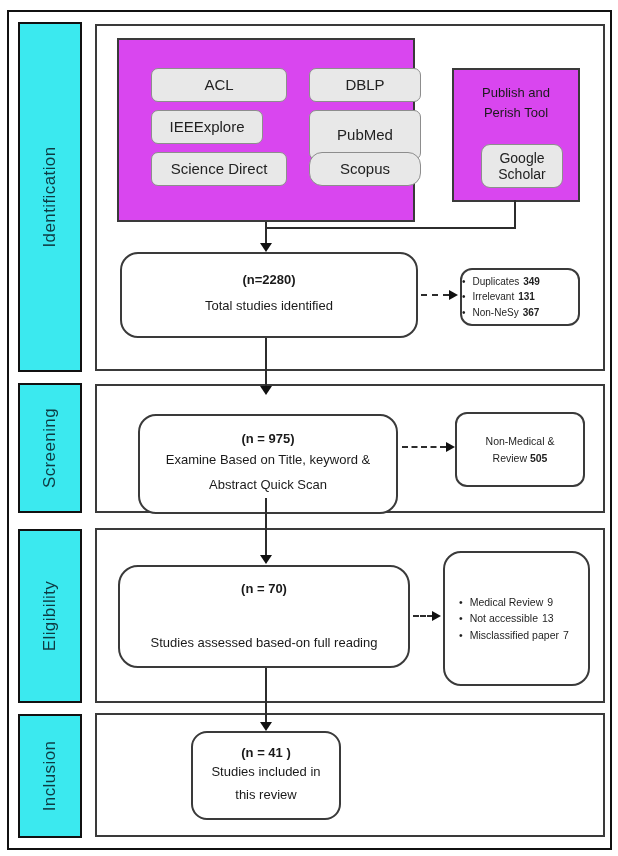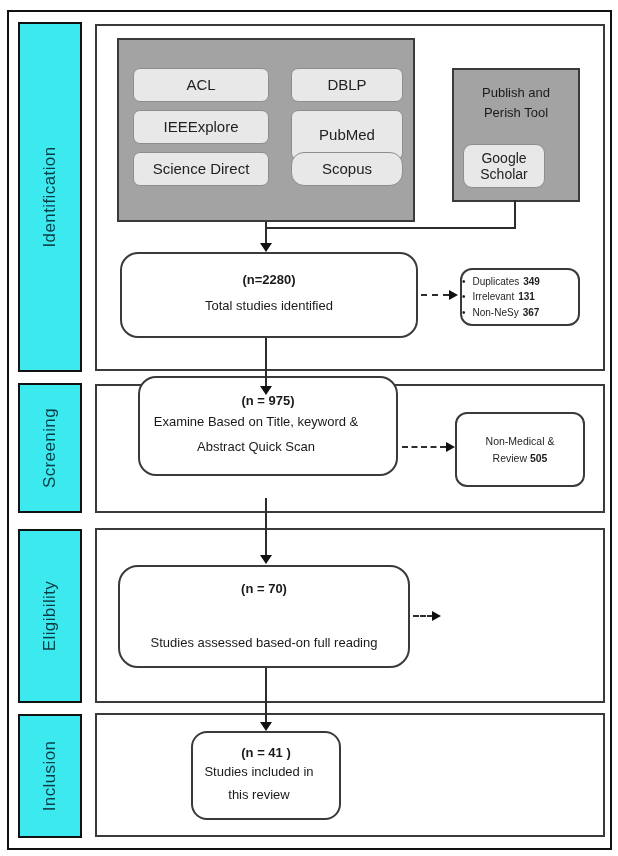--- a/index.html
+++ b/index.html
@@ -42,43 +42,45 @@
   .stage span {
     transform: rotate(-90deg);
     white-space: nowrap;
     font-size: 17px;
     color: #0e3a42;
     letter-spacing: 0.4px;
   }
   .group-box {
     position: absolute;
     border: 2px solid #3a3a3a;
-    background: #a3a3a3;
+    background: #d946ef;
     z-index: 2;
   }
   .node-btn {
     position: absolute;
     background: var(--node-fill, #e8e8e8);
     border: 1.5px solid #8d8d8d;
     border-radius: 7px;
     display: flex;
     align-items: center;
     justify-content: center;
     text-align: center;
     font-size: 15px;
     color: #222;
     z-index: 3;
     line-height: 1.15;
+    margin-left: 18px;
   }
   .round-box {
     position: absolute;
     background: #fff;
     border: 2px solid #3a3a3a;
     display: flex;
     flex-direction: column;
+    align-items: center;
     justify-content: center;
     text-align: center;
     z-index: 3;
   }
   .nval { font-weight: bold; font-size: 13px; color: #1a1a1a; }
   .cap  { font-size: 13px; line-height: 1.85; color: #1a1a1a; }
   .pp-title {
     font-size: 13px;
     text-align: center;
     line-height: 1.5;
@@ -127,21 +129,21 @@
   </div>
 
   <div class="panel" style="top:24px;  height:347px;"></div>
   <div class="panel" style="top:384px; height:129px;"></div>
   <div class="panel" style="top:528px; height:175px;"></div>
   <div class="panel" style="top:713px; height:124px;"></div>
 
   <div class="group-box" style="left:117px; top:38px; width:298px; height:184px;"></div>
 
   <div class="node-btn" style="left:133px; top:68px;  width:136px; height:34px;">ACL</div>
-  <div class="node-btn" style="left:133px; top:110px; width:136px; height:34px;">IEEExplore</div>
+  <div class="node-btn" style="left:133px; top:110px; width:112px; height:34px;">IEEExplore</div>
   <div class="node-btn" style="left:133px; top:152px; width:136px; height:34px;">Science Direct</div>
   <div class="node-btn" style="left:291px; top:68px;  width:112px; height:34px;">DBLP</div>
   <div class="node-btn" style="left:291px; top:110px; width:112px; height:50px;">PubMed</div>
   <div class="node-btn" style="left:291px; top:152px; width:112px; height:34px;border-radius:13px;">Scopus</div>
 
   <div class="group-box" style="left:452px; top:68px; width:128px; height:134px;">
     <div class="pp-title">Publish and Perish Tool</div>
   </div>
   <div class="node-btn" style="left:463px; top:144px; width:82px; height:44px; font-size:14px; border-radius:9px;">Google Scholar</div>
 
@@ -170,21 +172,21 @@
       <div class="xitem">
         <span>Non-NeSy</span>
         <span class="bold">367</span>
       </div>
     </div>
   </div>
 
   <div class="vline" style="left:265px; top:338px; height:48px;"></div>
   <div class="tri-down" style="left:260px; top:386px;"></div>
 
-  <div class="round-box" style="left:138px; top:376px; width:260px; height:100px; border-radius:18px; gap:2px;">
+  <div class="round-box" style="left:138px; top:414px; width:260px; height:100px; border-radius:18px; gap:2px;">
     <div class="nval">(n = 975)</div>
     <div class="cap" style="max-width:232px;">Examine Based on Title, keyword &amp; Abstract Quick Scan</div>
   </div>
 
   <div class="dash-h" style="left:402px; top:446px; width:44px;"></div>
   <div class="tri-right" style="left:446px; top:442px;"></div>
   <div class="round-box" style="left:455px; top:412px; width:130px; height:75px; border-radius:12px;">
     <div style="font-size:10.5px; line-height:1.6;">
       <div>Non-Medical &amp;</div>
       <div>
@@ -197,20 +199,36 @@
   <div class="vline" style="left:265px; top:498px; height:57px;"></div>
   <div class="tri-down" style="left:260px; top:555px;"></div>
 
   <div class="round-box" style="left:118px; top:565px; width:292px; height:103px; border-radius:20px; gap:4px;">
     <div class="nval">(n = 70)</div>
     <div class="cap" style="line-height:1.4;margin-top:34px;">Studies assessed based-on full reading</div>
   </div>
 
   <div class="dash-h" style="left:413px; top:615px; width:20px;"></div>
   <div class="tri-right" style="left:432px; top:611px;"></div>
+  <div class="round-box" style="left:443px; top:551px; width:147px; height:135px; border-radius:18px; align-items:flex-start; padding-left:14px;">
+    <div class="xlist" style="font-size:10.5px; line-height:1.55;">
+      <div class="xitem">
+        <span>Medical Review</span>
+        <span>9</span>
+      </div>
+      <div class="xitem">
+        <span>Not accessible</span>
+        <span>13</span>
+      </div>
+      <div class="xitem">
+        <span>Misclassified paper</span>
+        <span>7</span>
+      </div>
+    </div>
+  </div>
 
   <div class="vline" style="left:265px; top:668px; height:54px;"></div>
   <div class="tri-down" style="left:260px; top:722px;"></div>
 
   <div class="round-box" style="left:191px; top:731px; width:150px; height:89px; border-radius:16px; gap:1px;">
     <div class="nval">(n = 41 )</div>
     <div class="cap" style="max-width:132px; line-height:1.75;">Studies included in this review</div>
   </div>
 
 </div>

